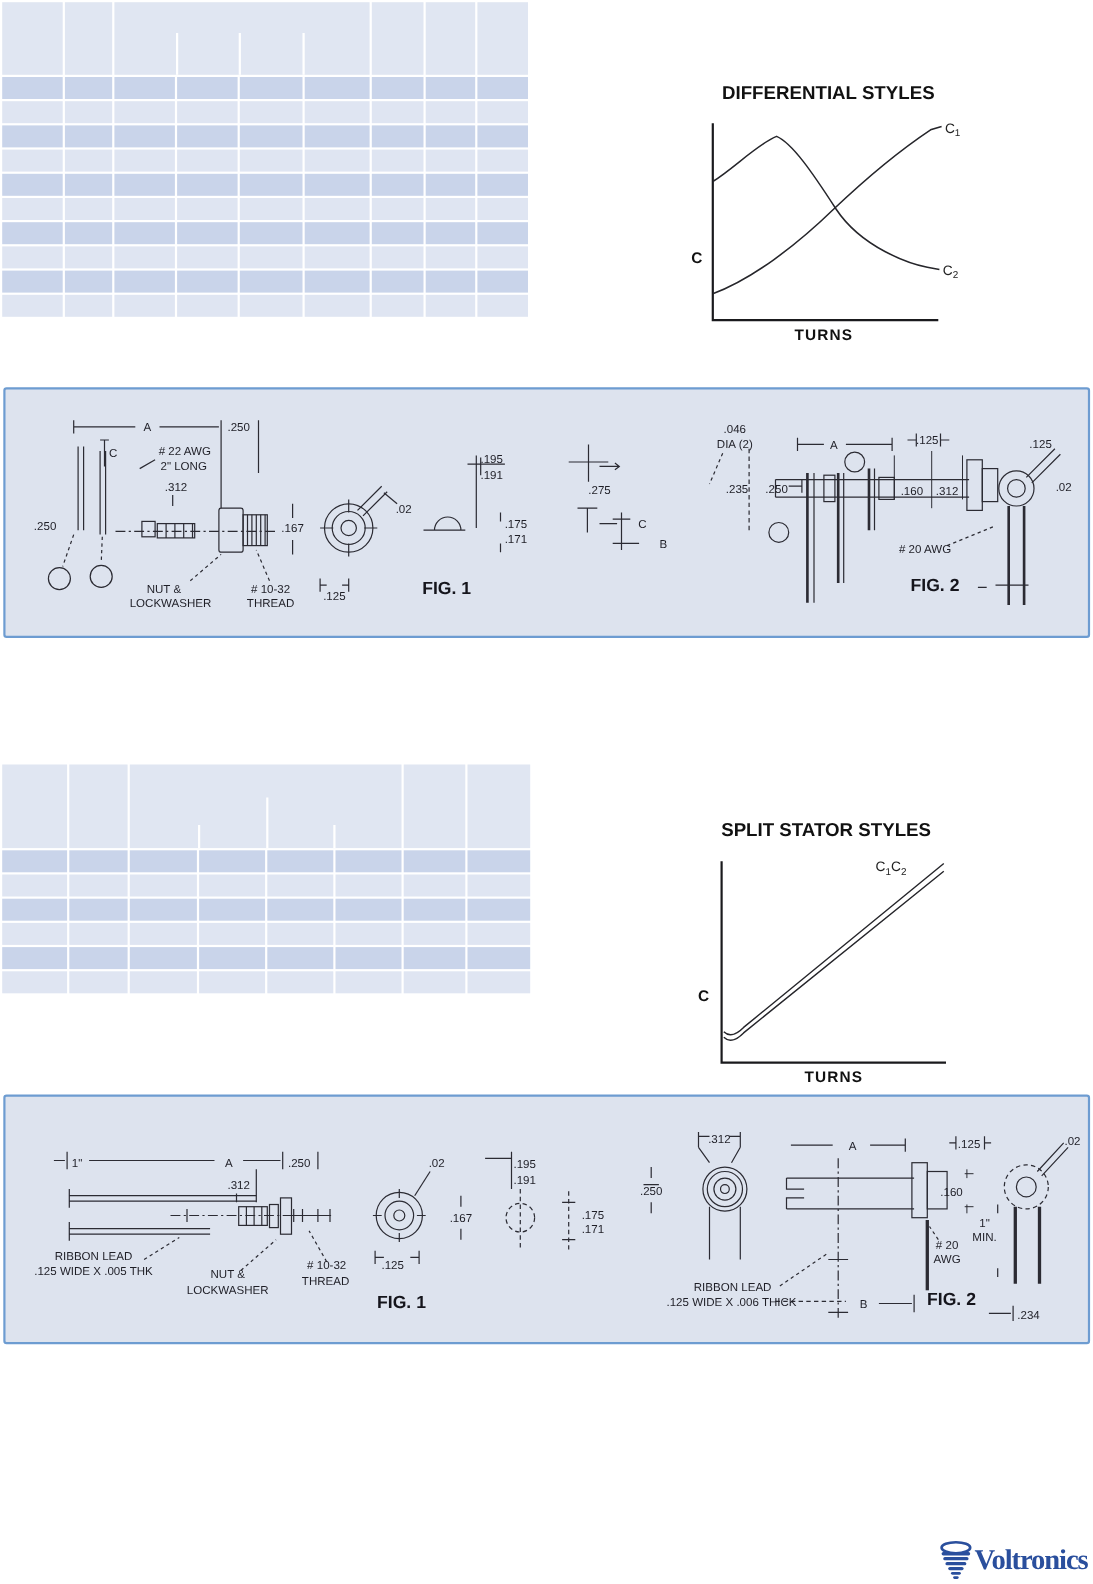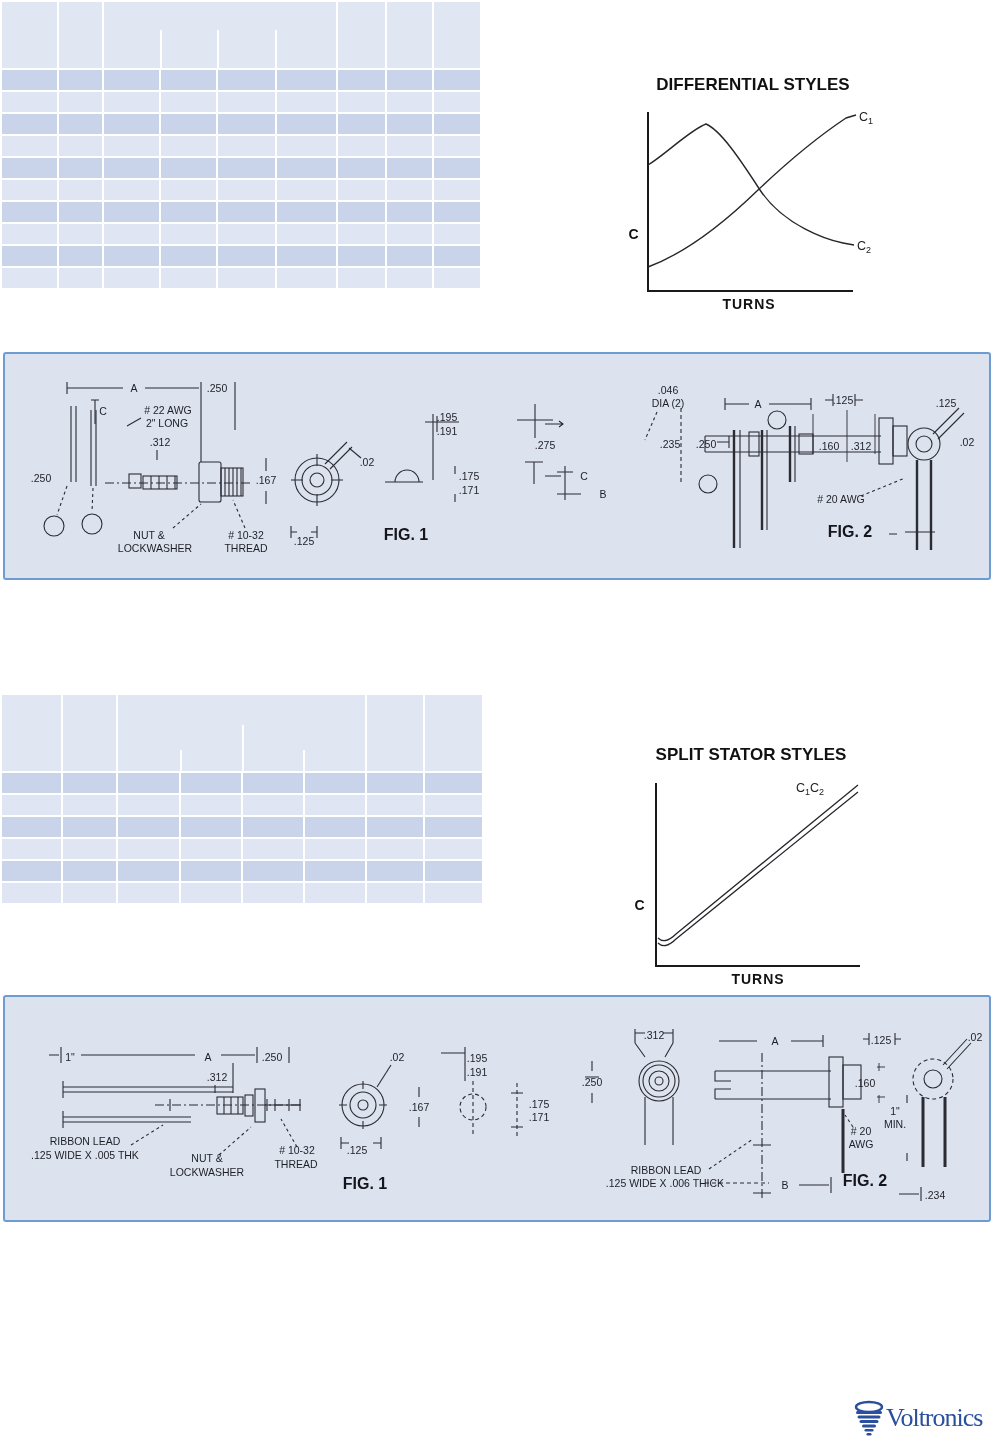--- a/index.html
+++ b/index.html
@@ -25,21 +25,21 @@
   svg text{font-family:"Liberation Sans",sans-serif}
   .lbl{font-size:10.5px;fill:#1e1e26}
   .cap{font-size:16px;font-weight:bold;fill:#15151c}
   .ctitle{font-size:17px;font-weight:bold;fill:#111}
   .caxis{font-size:14px;font-weight:bold;fill:#111;letter-spacing:1px}
   .cser{font-size:12.5px;fill:#222}
   .csub{font-size:9px;fill:#222}
 
   
   .logo{position:absolute;left:854px;top:1398px;display:flex;align-items:center;gap:2px}
-  .logo .word{font-family:"Liberation Serif",serif;font-weight:normal;font-size:26px;color:#2a4f9d;letter-spacing:-1px}
+  .logo .word{font-family:"Liberation Serif",serif;font-weight:bold;font-size:26px;color:#2a4f9d;letter-spacing:-1px}
 </style>
 </head>
 <body>
 
 <div class="spec-table t1" style="left:2px;top:2px">
   <div class="thead">
     <span class="hc"></span>
     <span class="hc"></span>
     <span class="hc" style="grid-column:3/7">
       <b class="pd" style="left:24%;top:28px"></b>

